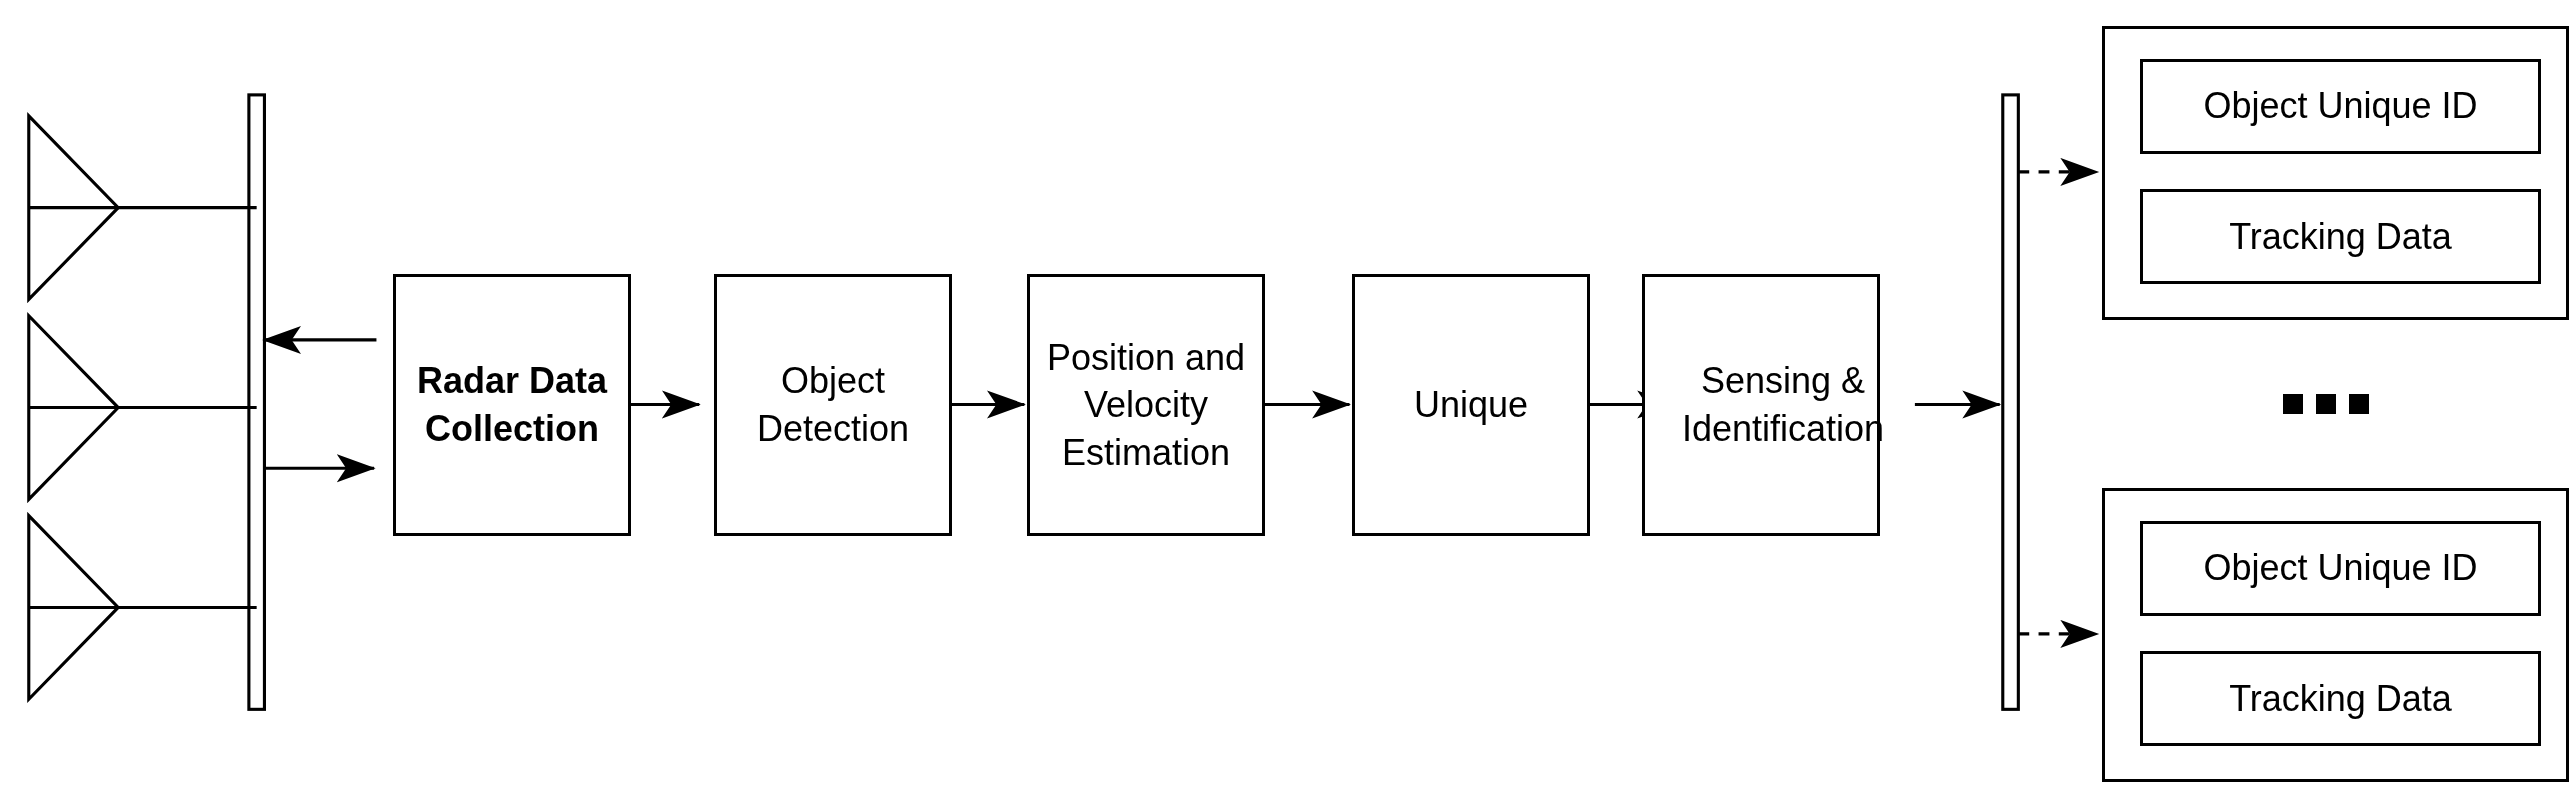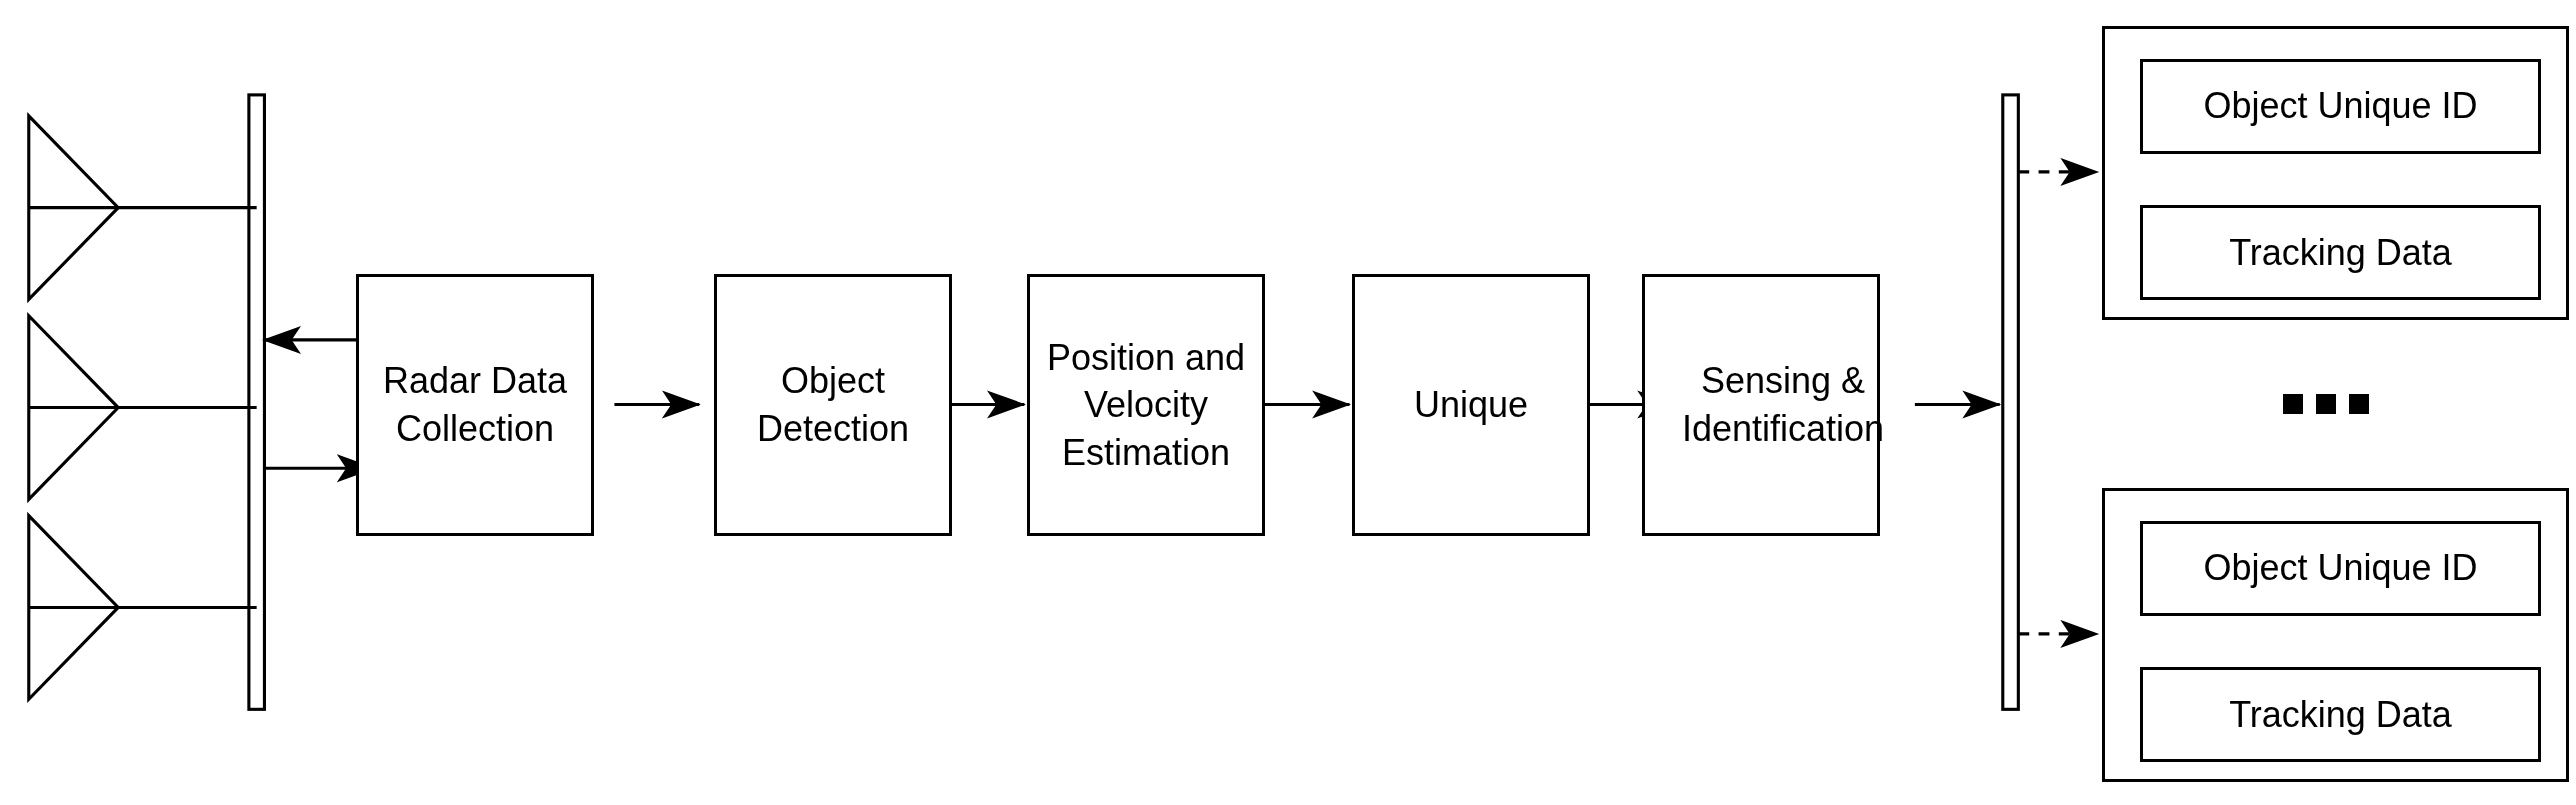--- a/index.html
+++ b/index.html
@@ -18,39 +18,39 @@
   .node {
     position: absolute;
     top: 274px; height: 262px; width: 238px;
     background: #ffffff;
     border: 3.1px solid #000000;
     display: flex; align-items: center; justify-content: center;
     text-align: center;
     font-size: 36px; line-height: 1.32;
     white-space: pre-line;
   }
-  .node.n1 { left: 356px; }
+  .node.n1 { left: 393px; font-weight: bold; }
   .node.n2 { left: 714px; }
   .node.n3 { left: 1027px; }
   .node.n4 { left: 1352px; }
   .node.n5 { left: 1642px; padding-left: 44px; }
   .out-group {
     position: absolute; left: 2102px; width: 467px; height: 294px;
     background: #ffffff; border: 3.1px solid #000000;
   }
   .out-group.g1 { top: 26.4px; }
   .out-group.g2 { top: 488px; }
   .out-field {
     position: absolute; left: 35px; width: 401px; height: 95px;
     background: #ffffff; border: 3.1px solid #000000;
     display: flex; align-items: center; justify-content: center;
     text-align: center; font-size: 36px;
   }
   .out-field.f1 { top: 29.6px; }
-  .out-field.f2 { top: 160px; margin-top: 16px; }
+  .out-field.f2 { top: 160px; }
   .ellipsis {
     position: absolute; left: 2283px; top: 394px;
     width: 86px; height: 20px;
     display: flex; justify-content: space-between; align-items: center;
   }
   .ellipsis .dot { width: 20px; height: 20px; background: #000000; }
 </style>
 </head>
 <body>
 

